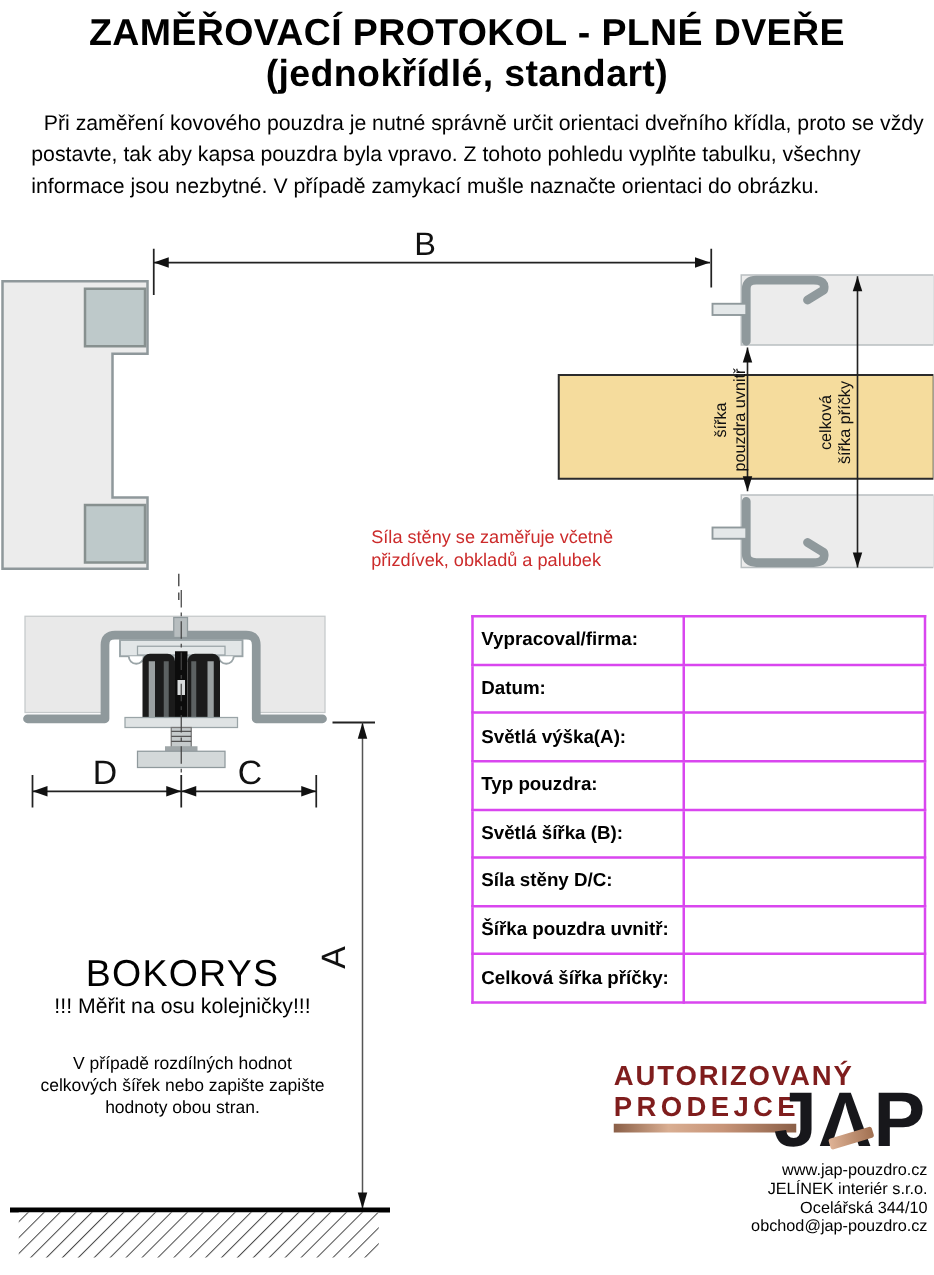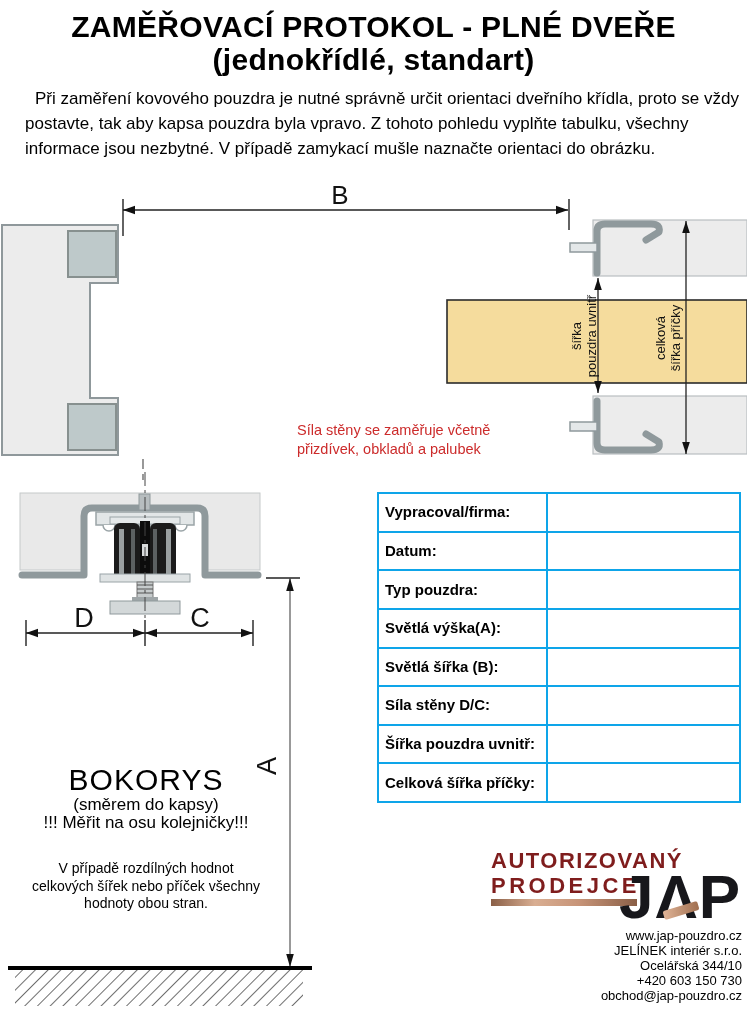--- a/index.html
+++ b/index.html
@@ -9,21 +9,21 @@
   .title{top:10px;left:0;width:747px;text-align:center;font-weight:bold;
          font-size:30px;line-height:33px;letter-spacing:.3px;}
   .intro{top:86px;left:25px;width:716px;font-size:17px;line-height:25px;text-indent:10px;}
   .rednote{top:421px;left:297px;font-size:14.5px;line-height:19px;color:#cc2b2b;}
   .bokorys{top:736px;left:2px;width:288px;text-align:center;}
   .bok-head{font-size:30px;letter-spacing:1px;line-height:32px;margin-top:28px;}
   .bok-sub{font-size:17px;line-height:18px;}
   .bok-note{margin-top:28px;font-size:14px;line-height:17.5px;}
   table.meas{position:absolute;top:492px;left:377px;width:364px;height:311px;
              border-collapse:collapse;table-layout:fixed;}
-  table.meas td{border:2px solid #0ea5e9;font-weight:bold;font-size:15px;
+  table.meas td{border:2px solid #d946ef;font-weight:bold;font-size:15px;
                 padding:2px 6px;vertical-align:middle;line-height:18px;}
   td.lbl{width:155px;}
   .dealer-words{top:848px;left:491px;font-weight:bold;font-size:22px;line-height:25px;
                 color:#7f1d1d;}
   .dw1{letter-spacing:1.5px;}
   .dw2{letter-spacing:3.5px;}
   .dealer-bar{top:899px;left:491px;width:146px;height:7px;
               background:linear-gradient(90deg,#8a5f47,#d9ae92 30%,#c79478 60%,#8a5f47);}
   .brand{top:866px;left:619px;font-size:62px;font-weight:bold;letter-spacing:2px;
          line-height:62px;color:#17171b;white-space:nowrap;}
@@ -154,45 +154,44 @@
     </g>
 
     <g>
       <line x1="8" y1="498" x2="312" y2="498" stroke="#000" stroke-width="4"></line>
       <rect x="15" y="500" width="288" height="36" fill="url(#hatchp)"></rect>
     </g>
   </svg>
 
   <div class="abs bokorys">
     <div class="bok-head">BOKORYS</div>
-    <div class="bok-sub">(směrem do kapsy)</div>
     <div class="bok-sub">!!! Měřit na osu kolejničky!!!</div>
     <div class="bok-note">
       <div>V případě rozdílných hodnot</div>
-      <div>celkových šířek nebo příček všechny</div>
+      <div>celkových šířek nebo zapište zapište</div>
       <div>hodnoty obou stran.</div>
     </div>
   </div>
 
   <table class="meas">
     <tbody>
       <tr>
         <td class="lbl">Vypracoval/firma:</td>
         <td class="val"></td>
       </tr>
       <tr>
         <td class="lbl">Datum:</td>
         <td class="val"></td>
       </tr>
       <tr>
+        <td class="lbl">Světlá výška(A):</td>
+        <td class="val"></td>
+      </tr>
+      <tr>
         <td class="lbl">Typ pouzdra:</td>
-        <td class="val"></td>
-      </tr>
-      <tr>
-        <td class="lbl">Světlá výška(A):</td>
         <td class="val"></td>
       </tr>
       <tr>
         <td class="lbl">Světlá šířka (B):</td>
         <td class="val"></td>
       </tr>
       <tr>
         <td class="lbl">Síla stěny D/C:</td>
         <td class="val"></td>
       </tr>
@@ -215,17 +214,16 @@
 
   <div class="abs brand">
     <span>J</span><span>Λ</span><span>P</span>
     <div class="swoosh"></div>
   </div>
 
   <div class="abs contact">
     <div>www.jap-pouzdro.cz</div>
     <div>JELÍNEK interiér s.r.o.</div>
     <div>Ocelářská 344/10</div>
-    <div>+420 603 150 730</div>
     <div>obchod@jap-pouzdro.cz</div>
   </div>
 
 </div>
 
 </body></html>

